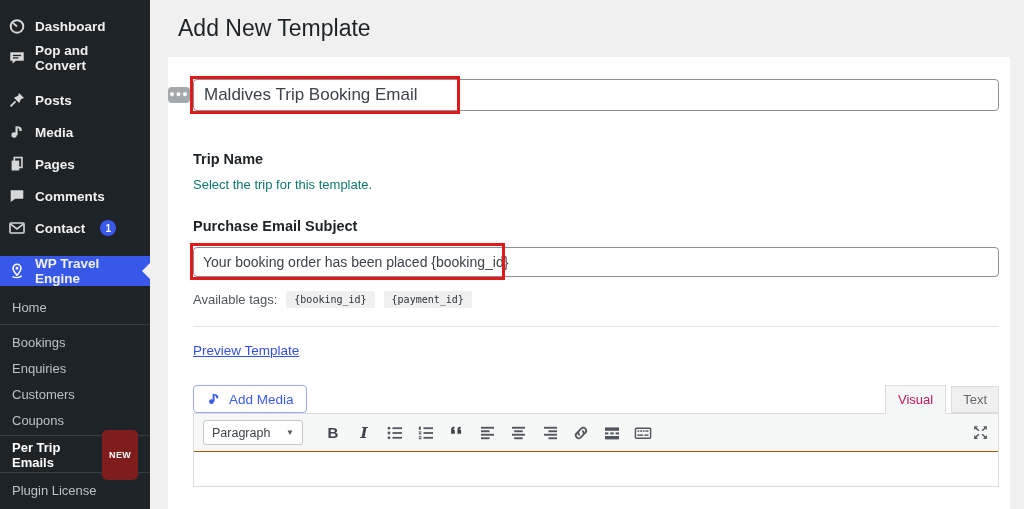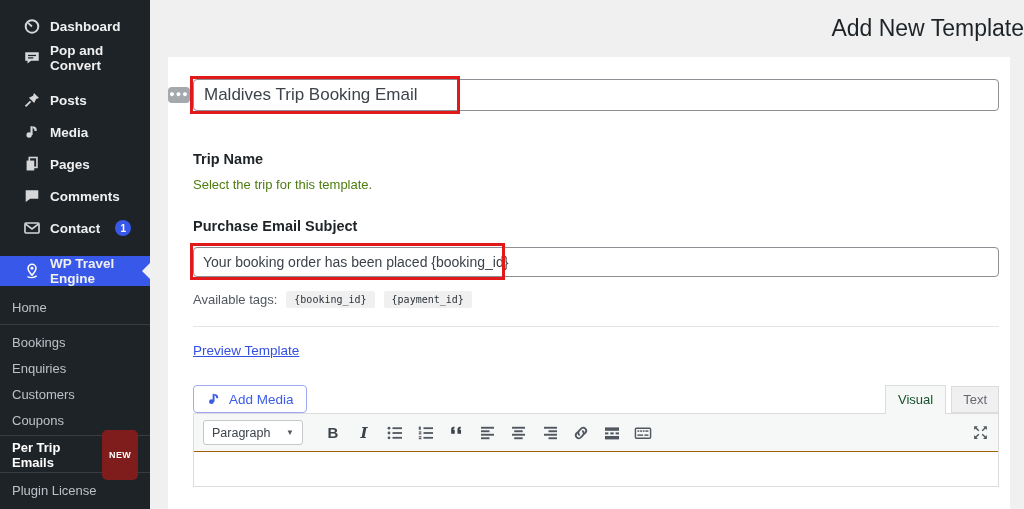--- a/index.html
+++ b/index.html
@@ -2,70 +2,70 @@
 <html><head>
 <meta charset="utf-8">
 <style>
   * { margin:0; padding:0; box-sizing:border-box; }
   html,body { width:1024px; height:509px; overflow:hidden; }
   body { font-family:"Liberation Sans", sans-serif; background:#f0f0f1; color:#1d2327; }
 
   
   .sidebar { position:absolute; left:0; top:0; width:150px; height:509px; background:#1d2327; color:#f0f0f1; }
   .top-menu { padding-top:10px; }
-  .menu-item { height:32px; display:flex; align-items:center; gap:9px; padding:0 23px; font-size:13.5px; font-weight:600; color:#f0f0f1; cursor:pointer; }
+  .menu-item { height:32px; display:flex; align-items:center; gap:9px; padding:0 8px; font-size:13.5px; font-weight:600; color:#f0f0f1; cursor:pointer; }
   .menu-item .mi { width:18px; height:18px; flex:0 0 18px; display:block; }
   .menu-sep { height:10px; }
   .menu-sep2 { height:12px; }
   .count-badge { margin-left:6px; min-width:16px; height:16px; border-radius:50%; background:#3858e9; color:#fff; font-size:10px; font-weight:700; display:inline-flex; align-items:center; justify-content:center; padding:0 4px; }
   .menu-item.active-parent { background:#3858e9; height:30px; position:relative; }
   .menu-item.active-parent .arrow-notch { position:absolute; right:0; top:50%; margin-top:-8px; width:0; height:0; border-top:8px solid transparent; border-bottom:8px solid transparent; border-right:8px solid #f0f0f1; }
   .submenu { padding-top:8px; }
   .sub-item { height:26px; display:flex; align-items:center; padding:0 12px; font-size:13px; color:#bdc1c6; cursor:pointer; }
   .sub-item.current { color:#ffffff; font-weight:700; }
   .sub-sep { border-top:1px solid rgba(255,255,255,0.12); margin:4px 0; }
   .sub-sep.tight { margin:2px 0; }
   .new-badge { margin-left:7px; background:#7f1d1d; color:#fff; font-size:9px; font-weight:700; letter-spacing:.3px; padding:20px 7px; border-radius:5px; }
 
   
   .content { position:absolute; left:150px; top:0; right:0; bottom:0; background:#f0f0f1; }
-  .page-title { margin:14px 0 0 28px; font-size:23px; font-weight:400; line-height:29px; color:#1d2327;text-align:right; }
+  .page-title { margin:14px 0 0 28px; font-size:23px; font-weight:400; line-height:29px; color:#1d2327; }
   .card { margin:14px 14px 0 18px; background:#ffffff; padding:22px 11px 40px 25px; min-height:440px; }
 
   .title-row { position:relative; }
   .handle { position:absolute; left:-25px; top:8px; width:22px; height:16px; background:#a4a9ae; border-radius:4px; color:#fff; font-size:9px; line-height:15px; text-align:center; letter-spacing:1px; cursor:pointer; }
   .input-wrap { position:relative; }
   .text-input { width:100%; border:1px solid #8c8f94; border-radius:4px; background:#fff; color:#3c434a; outline:none; }
   .title-input { height:32px; font-size:17px; padding:0 10px; font-family:"Liberation Sans",sans-serif; }
   .annotation { position:absolute; border:3px solid #e11919; pointer-events:none; z-index:3; }
   .ann-title { left:-3px; top:-3px; width:270px; height:38px; }
   .ann-subject { left:-3px; top:-4px; width:315px; height:37px; }
 
   .field-label { margin-top:40px; font-size:14.5px; font-weight:700; color:#1d2327; }
   .select-wrap { position:relative; margin-top:12px; }
   .trip-select { width:100%; height:30px; border:1px solid #8c8f94; border-radius:4px; background:#fff; color:#3c434a; font-size:13.5px; padding:0 26px 0 8px; appearance:none; -webkit-appearance:none; font-family:"Liberation Sans",sans-serif; }
   .select-chevron { position:absolute; right:10px; top:11px; pointer-events:none; display:block; }
-  .help-text { margin-top:10px; font-size:13px; color:#4d7c0f; }
+  .help-text { margin-top:10px; font-size:13px; color:#0f766e; }
 
   .subject-label { margin-top:26px; }
   .subject-wrap { margin-top:13px; }
   .subject-input { height:30px; font-size:14px; padding:0 9px; font-family:"Liberation Sans",sans-serif; }
 
   .tags-line { margin-top:14px; display:flex; align-items:center; gap:9px; font-size:13px; color:#50575e; }
   .tag-chip { background:#f0f0f1; color:#2c3338; font-family:"DejaVu Sans Mono", monospace; font-size:10px; padding:3px 8px; border-radius:2px; }
 
   .divider { border:none; border-top:1px solid #e4e5e7; margin:18px 0 0 0; }
   .preview-link { display:inline-block; margin-top:16px; font-size:13.5px; color:#3450e0; text-decoration:underline; cursor:pointer; }
 
   .editor-block { margin-top:26px; }
   .editor-top { display:flex; justify-content:space-between; align-items:flex-end; }
   .add-media-btn { display:inline-flex; align-items:center; gap:7px; background:#fff; border:1px solid #9daaf2; border-radius:4px; color:#3b5ce9; font-size:13.5px; padding:5px 12px; cursor:pointer; font-family:"Liberation Sans",sans-serif; }
   .editor-tabs { display:flex; align-items:flex-end; gap:5px; }
   .ed-tab { font-size:13px; color:#646970; cursor:pointer; }
-  .tab-visual { background:#f6f7f7; border:1px solid #dcdcde; border-bottom:none; padding:6px 12px 7px; margin-bottom:-1px; position:relative; z-index:2; color:#14532d; }
+  .tab-visual { background:#f6f7f7; border:1px solid #dcdcde; border-bottom:none; padding:6px 12px 7px; margin-bottom:-1px; position:relative; z-index:2; color:#be185d; }
   .tab-text { background:#f0f0f1; border:1px solid #dcdcde; padding:5px 11px; margin-bottom:0; }
 
   .editor-wrap { border:1px solid #dcdcde; margin-top:0; }
   .editor-toolbar { background:#f6f7f7; border-bottom:1px solid #a16207; padding:6px 9px; display:flex; align-items:center; gap:13px; }
   .para-dropdown { width:100px; height:25px; background:#fff; border:1px solid #c5c7ca; border-radius:3px; display:flex; align-items:center; justify-content:space-between; padding:0 8px; font-size:12.5px; color:#3c434a; cursor:pointer; margin-right:8px; }
   .para-caret { font-size:8px; color:#50575e; }
   .tb-btn { width:18px; height:18px; display:flex; align-items:center; justify-content:center; cursor:pointer; }
   .glyph-b { font-weight:800; font-size:15px; color:#3c434a; }
   .glyph-i { font-family:"DejaVu Serif", serif; font-style:italic; font-weight:600; font-size:15px; color:#3c434a; }
   .tb-fullscreen { margin-left:auto; }

